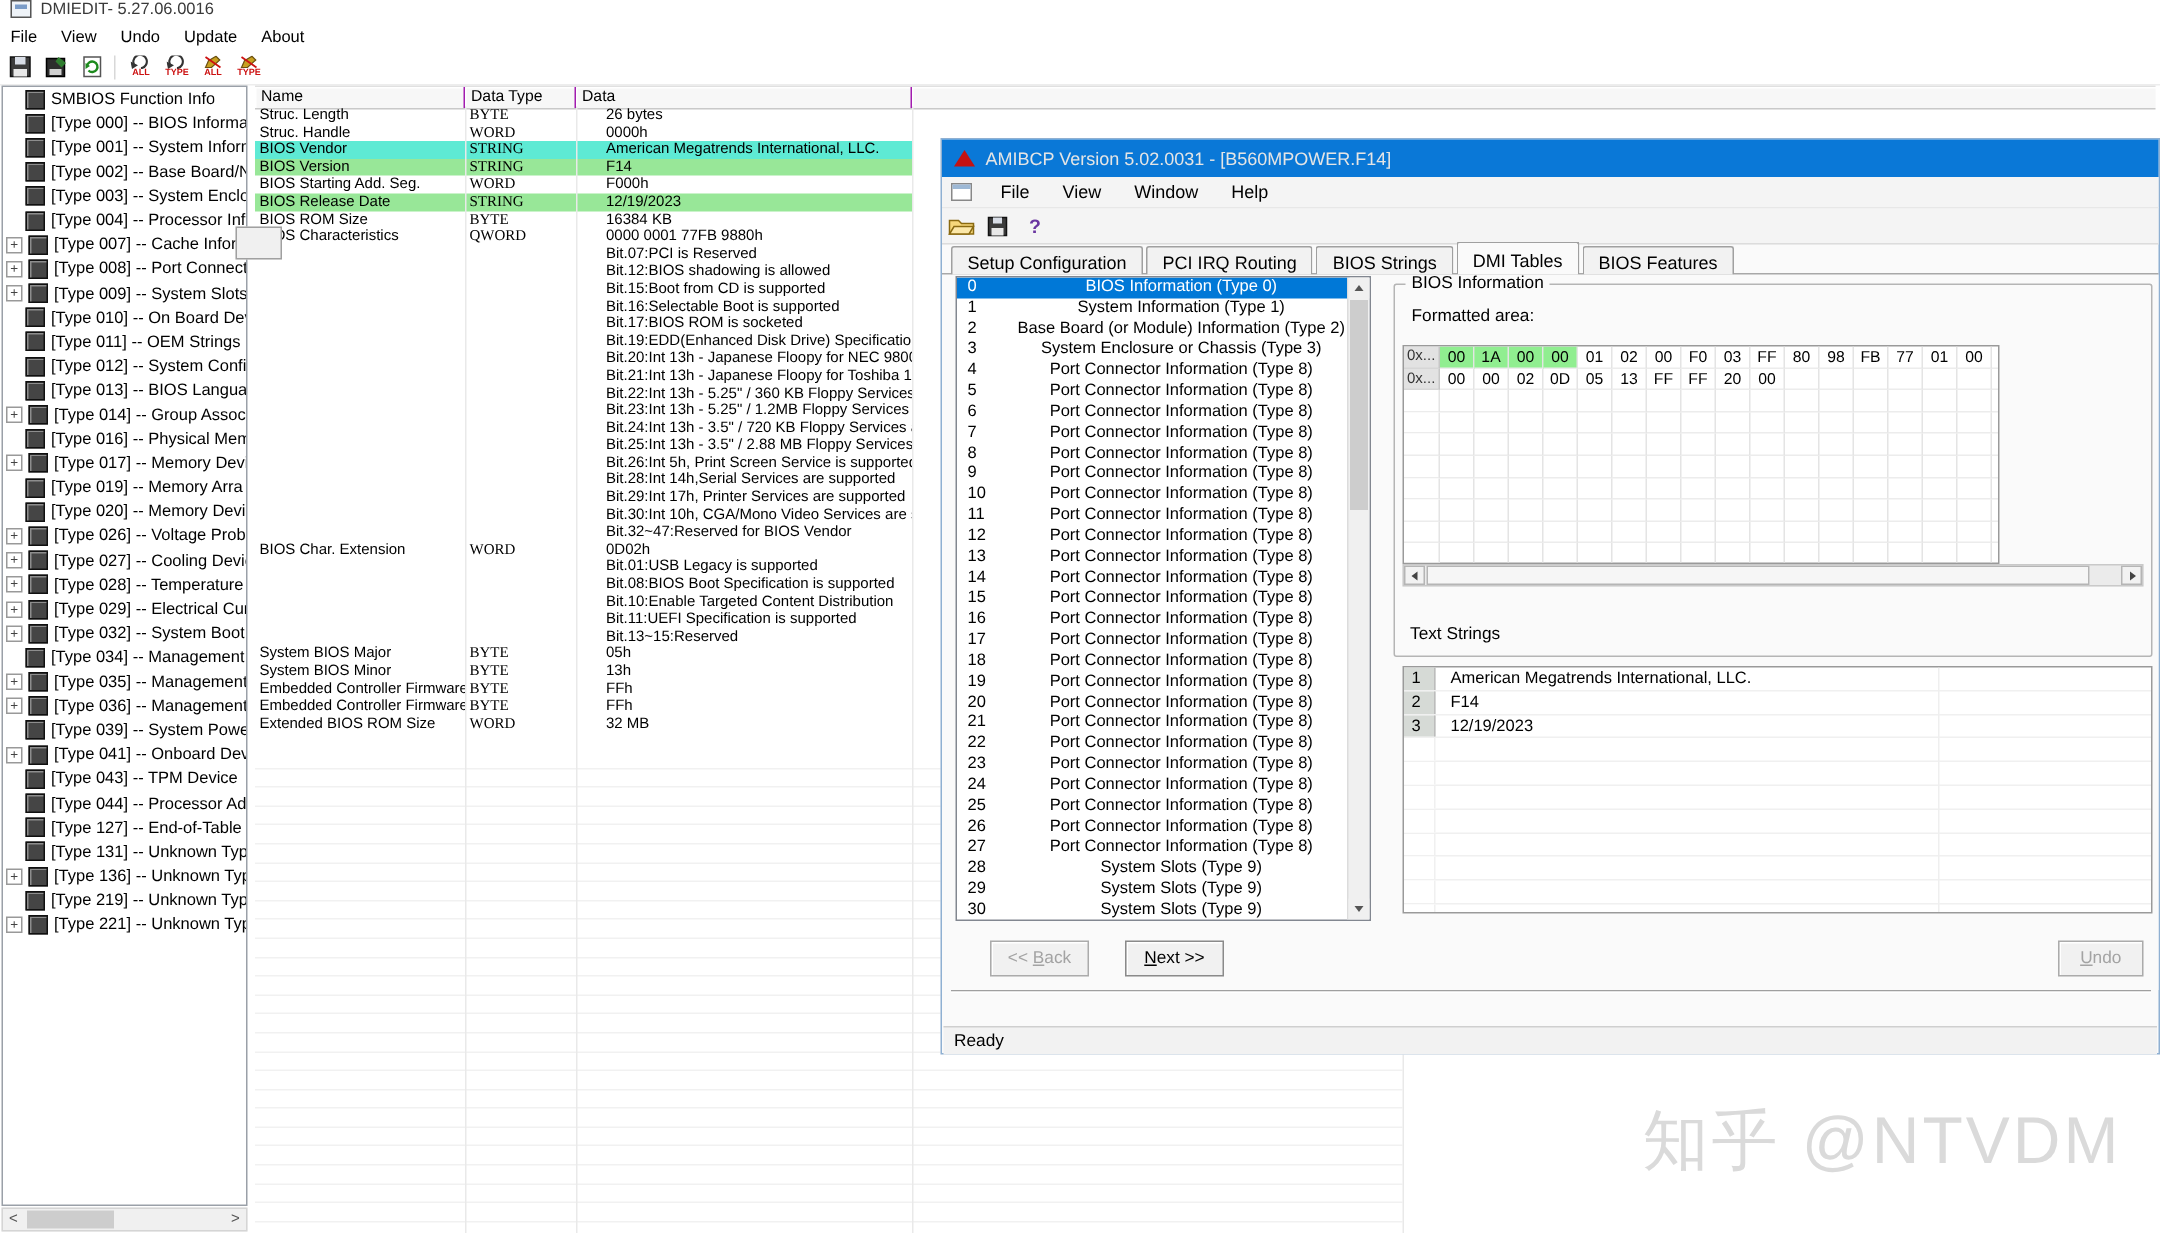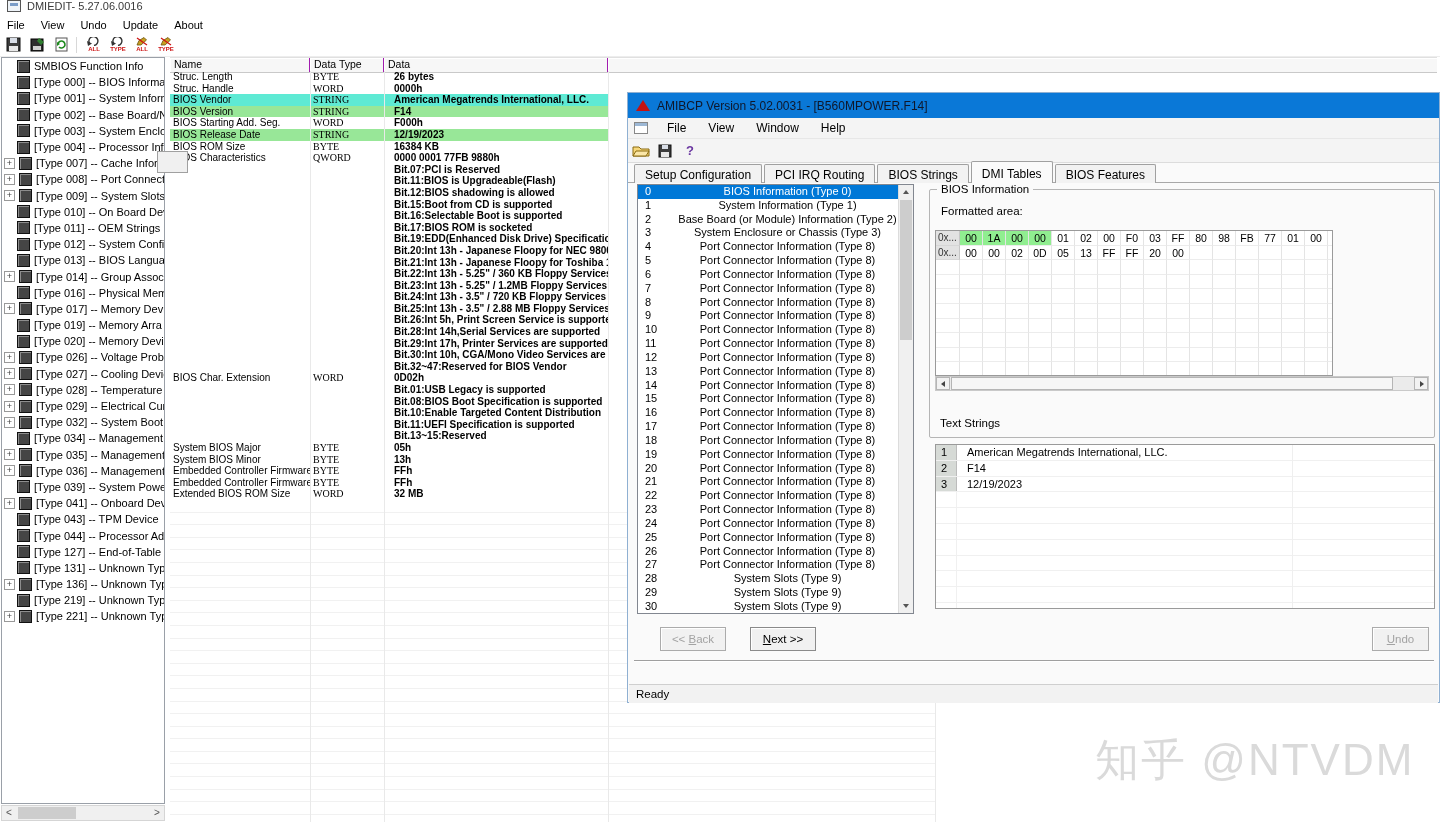--- a/index.html
+++ b/index.html
@@ -40,32 +40,32 @@
   #table-header{left:170px;top:57px;width:1267px;height:14px;background:#fafafa;display:flex;
                 border-top:1px solid #e0e0e0;border-bottom:1px solid #c9c9c9;font-size:10.5px;}
   .th{padding:0 4px;border-right:1px solid #a21caf;box-sizing:border-box;line-height:13px;background:#f7f7f7;
       box-shadow:inset 1px 1px 0 #fff;}
   .th-name{width:140px;} .th-type{width:74px;} .th-data{width:224px;} .th-fill{flex:1;border-right:none;}
   #table-rows{left:170px;top:71px;width:438px;}
   .trow{height:11.6px;display:flex;font-size:10px;line-height:11.4px;white-space:nowrap;}
   .tc{box-sizing:border-box;overflow:hidden;}
   .tc-name{width:140px;padding-left:3px;flex:0 0 140px;}
   .tc-type{width:74px;padding-left:3px;flex:0 0 74px;font-family:Liberation Serif, serif;}
-  .tc-data{flex:1;padding-left:10px;font-weight:bold;}
+  .tc-data{flex:1;padding-left:20px;}
   .hl-cyan{background:#5eead4;}
   .hl-green{background:#98e798;}
   .colline{width:1px;background:#e9e9e9;}
   #table-empty{left:170px;top:500px;width:765px;}
   .trow-empty{height:11.6px;border-bottom:1px solid #f1f1f1;}
   #tooltip-frag{left:157px;top:151px;width:29px;height:20px;background:#f0f0f0;border:1px solid #a0a0a0;z-index:3;}
 
   
   #amibcp{left:627px;top:92px;width:813px;height:611px;z-index:10;background:#fafafa;
           border:1px solid #8fb0d2;box-sizing:border-box;}
-  #am-title{height:25px;background:#0a78d7;color:#0f172a;font-size:12px;display:flex;align-items:center;padding-left:8px;}
+  #am-title{height:25px;background:#0a78d7;color:#e5e5e5;font-size:12px;display:flex;align-items:center;padding-left:8px;}
   #ami-logo{width:0;height:0;border-left:7px solid transparent;border-right:7px solid transparent;
             border-bottom:11px solid #c41212;margin-right:7px;}
   #am-menubar{height:20px;background:#f4f4f4;display:flex;align-items:center;font-size:12px;
               border-bottom:1px solid #e7e7e7;}
   #mdi-doc-icon{width:12px;height:10px;border:1px solid #888;margin:0 8px 0 6px;position:relative;background:#fff;}
   #mdi-doc-icon:after{content:"";position:absolute;left:0;top:0;right:0;height:3px;background:#9db8d5;}
   .am-menu{padding:0 11px;}
   #am-toolbar{height:23px;background:#f4f4f4;display:flex;align-items:center;border-bottom:1px solid #dcdcdc;}
   #am-help{font-weight:bold;color:#6a36a0;font-size:13px;margin-left:10px;}
   #am-tabs{left:6px;top:68px;display:flex;align-items:flex-end;height:22px;z-index:2;}
@@ -438,25 +438,20 @@
       <span class="tc tc-data">0000 0001 77FB 9880h</span>
     </div>
     <div class="trow">
       <span class="tc tc-name"></span>
       <span class="tc tc-type"></span>
       <span class="tc tc-data">Bit.07:PCI is Reserved</span>
     </div>
     <div class="trow">
       <span class="tc tc-name"></span>
       <span class="tc tc-type"></span>
-      <span class="tc tc-data">Bit.11:BIOS is Upgradeable(Flash)</span>
-    </div>
-    <div class="trow">
-      <span class="tc tc-name"></span>
-      <span class="tc tc-type"></span>
       <span class="tc tc-data">Bit.12:BIOS shadowing is allowed</span>
     </div>
     <div class="trow">
       <span class="tc tc-name"></span>
       <span class="tc tc-type"></span>
       <span class="tc tc-data">Bit.15:Boot from CD is supported</span>
     </div>
     <div class="trow">
       <span class="tc tc-name"></span>
       <span class="tc tc-type"></span>

